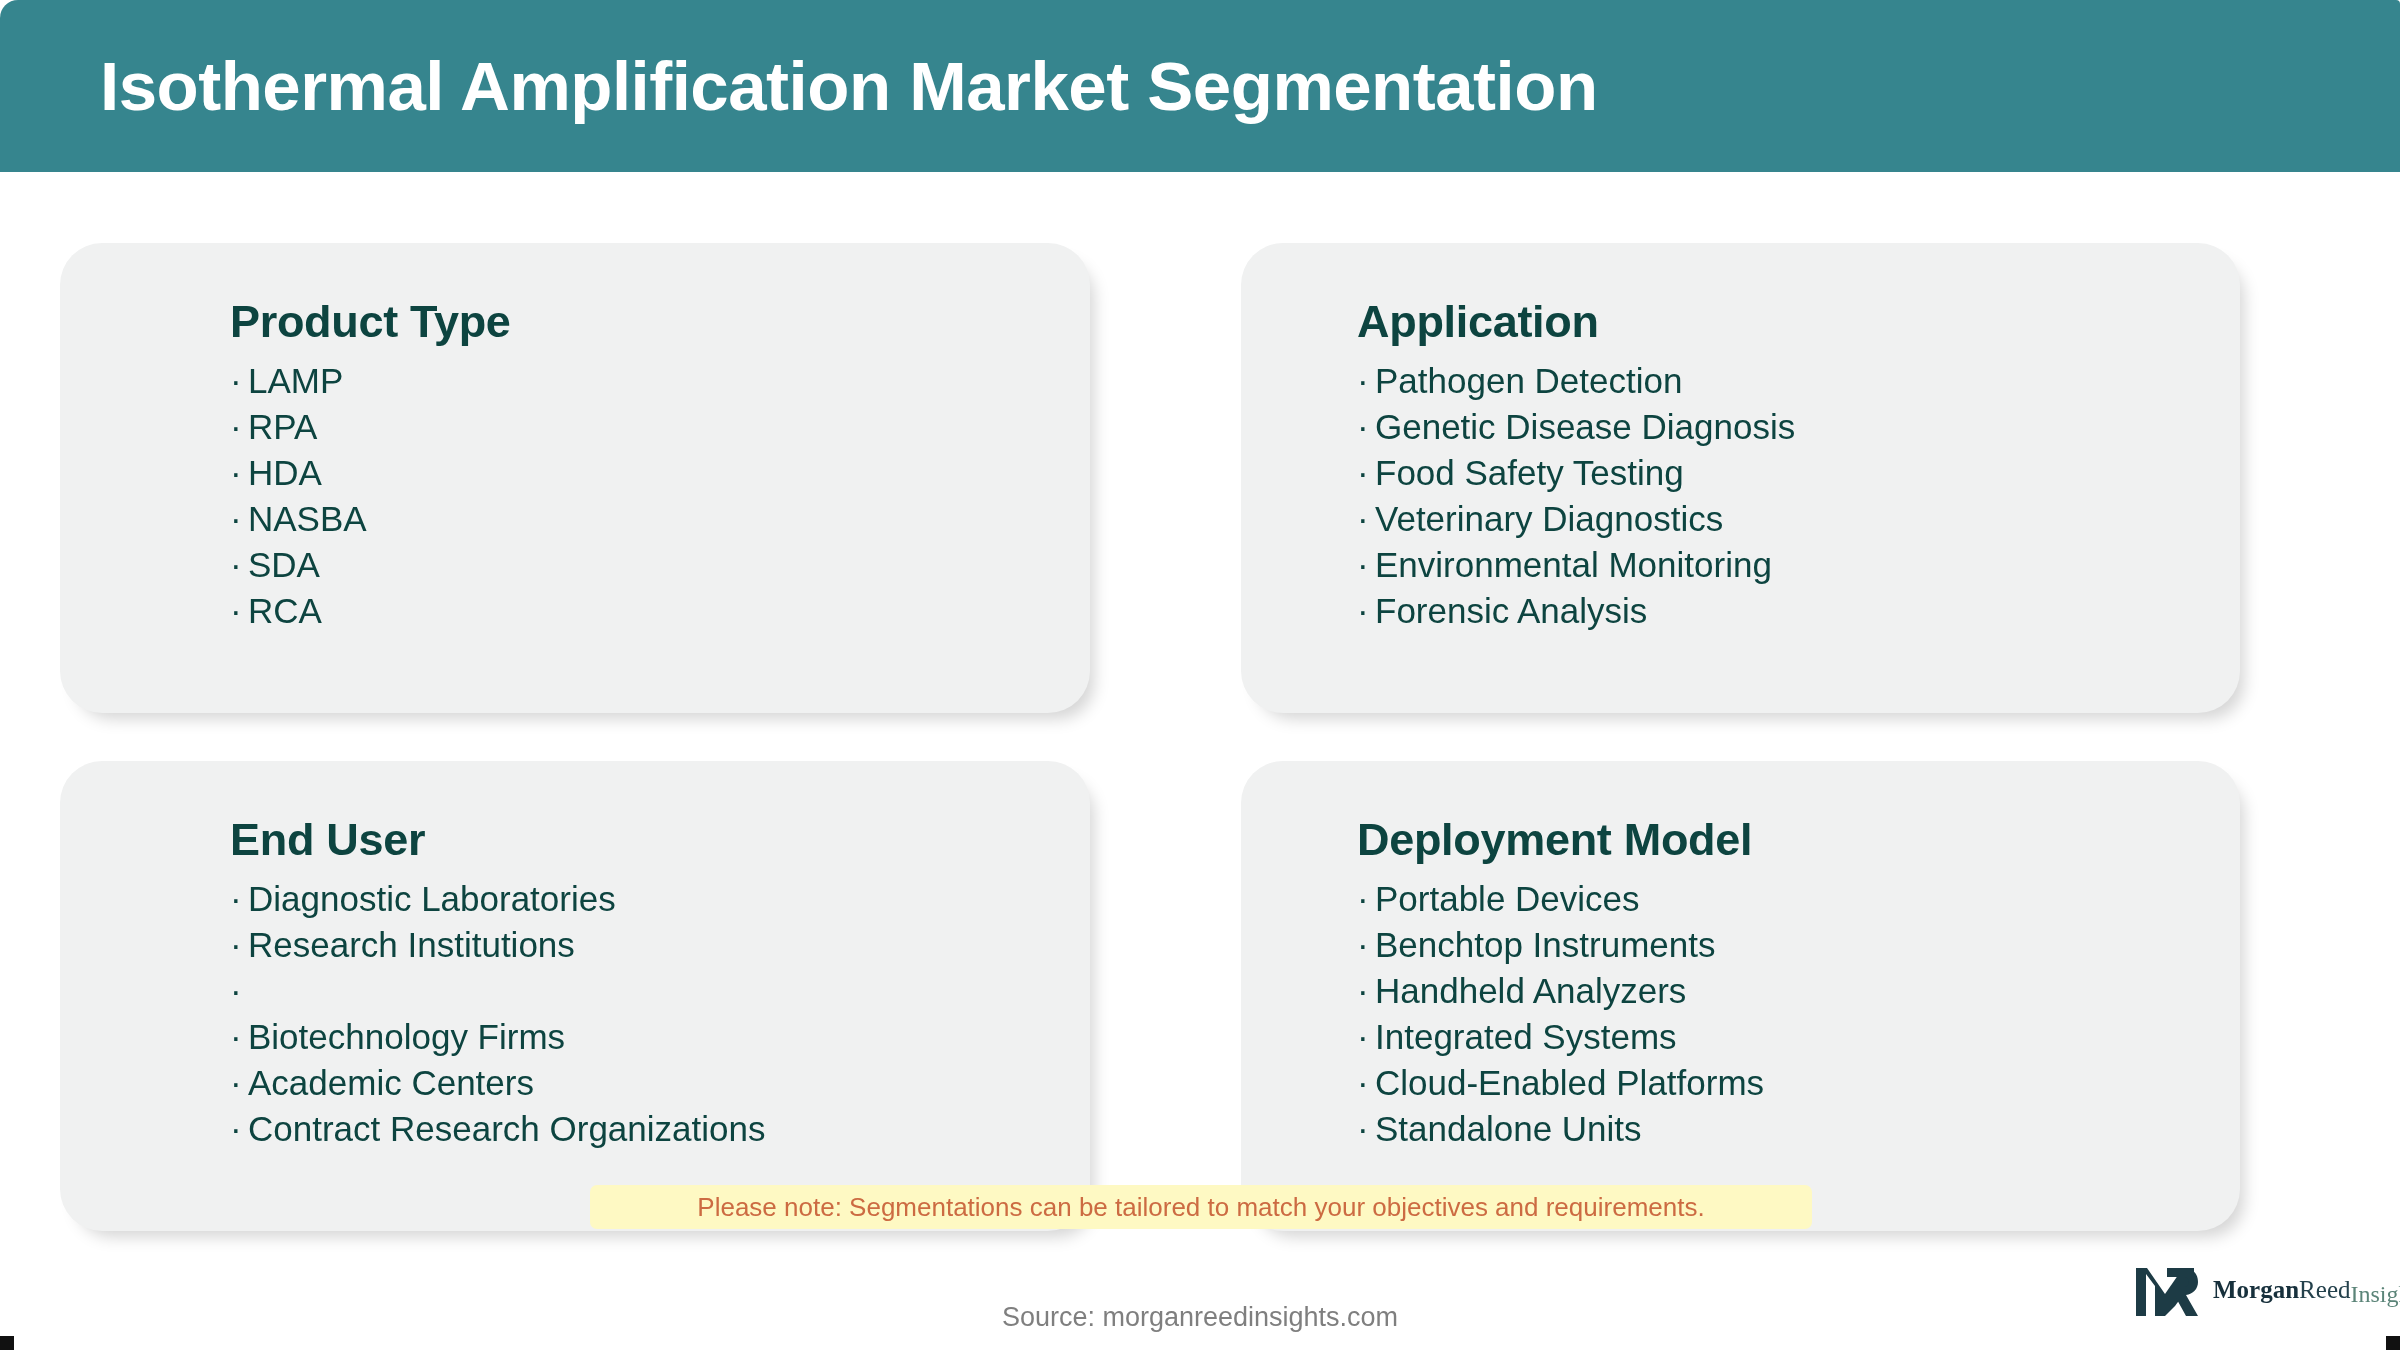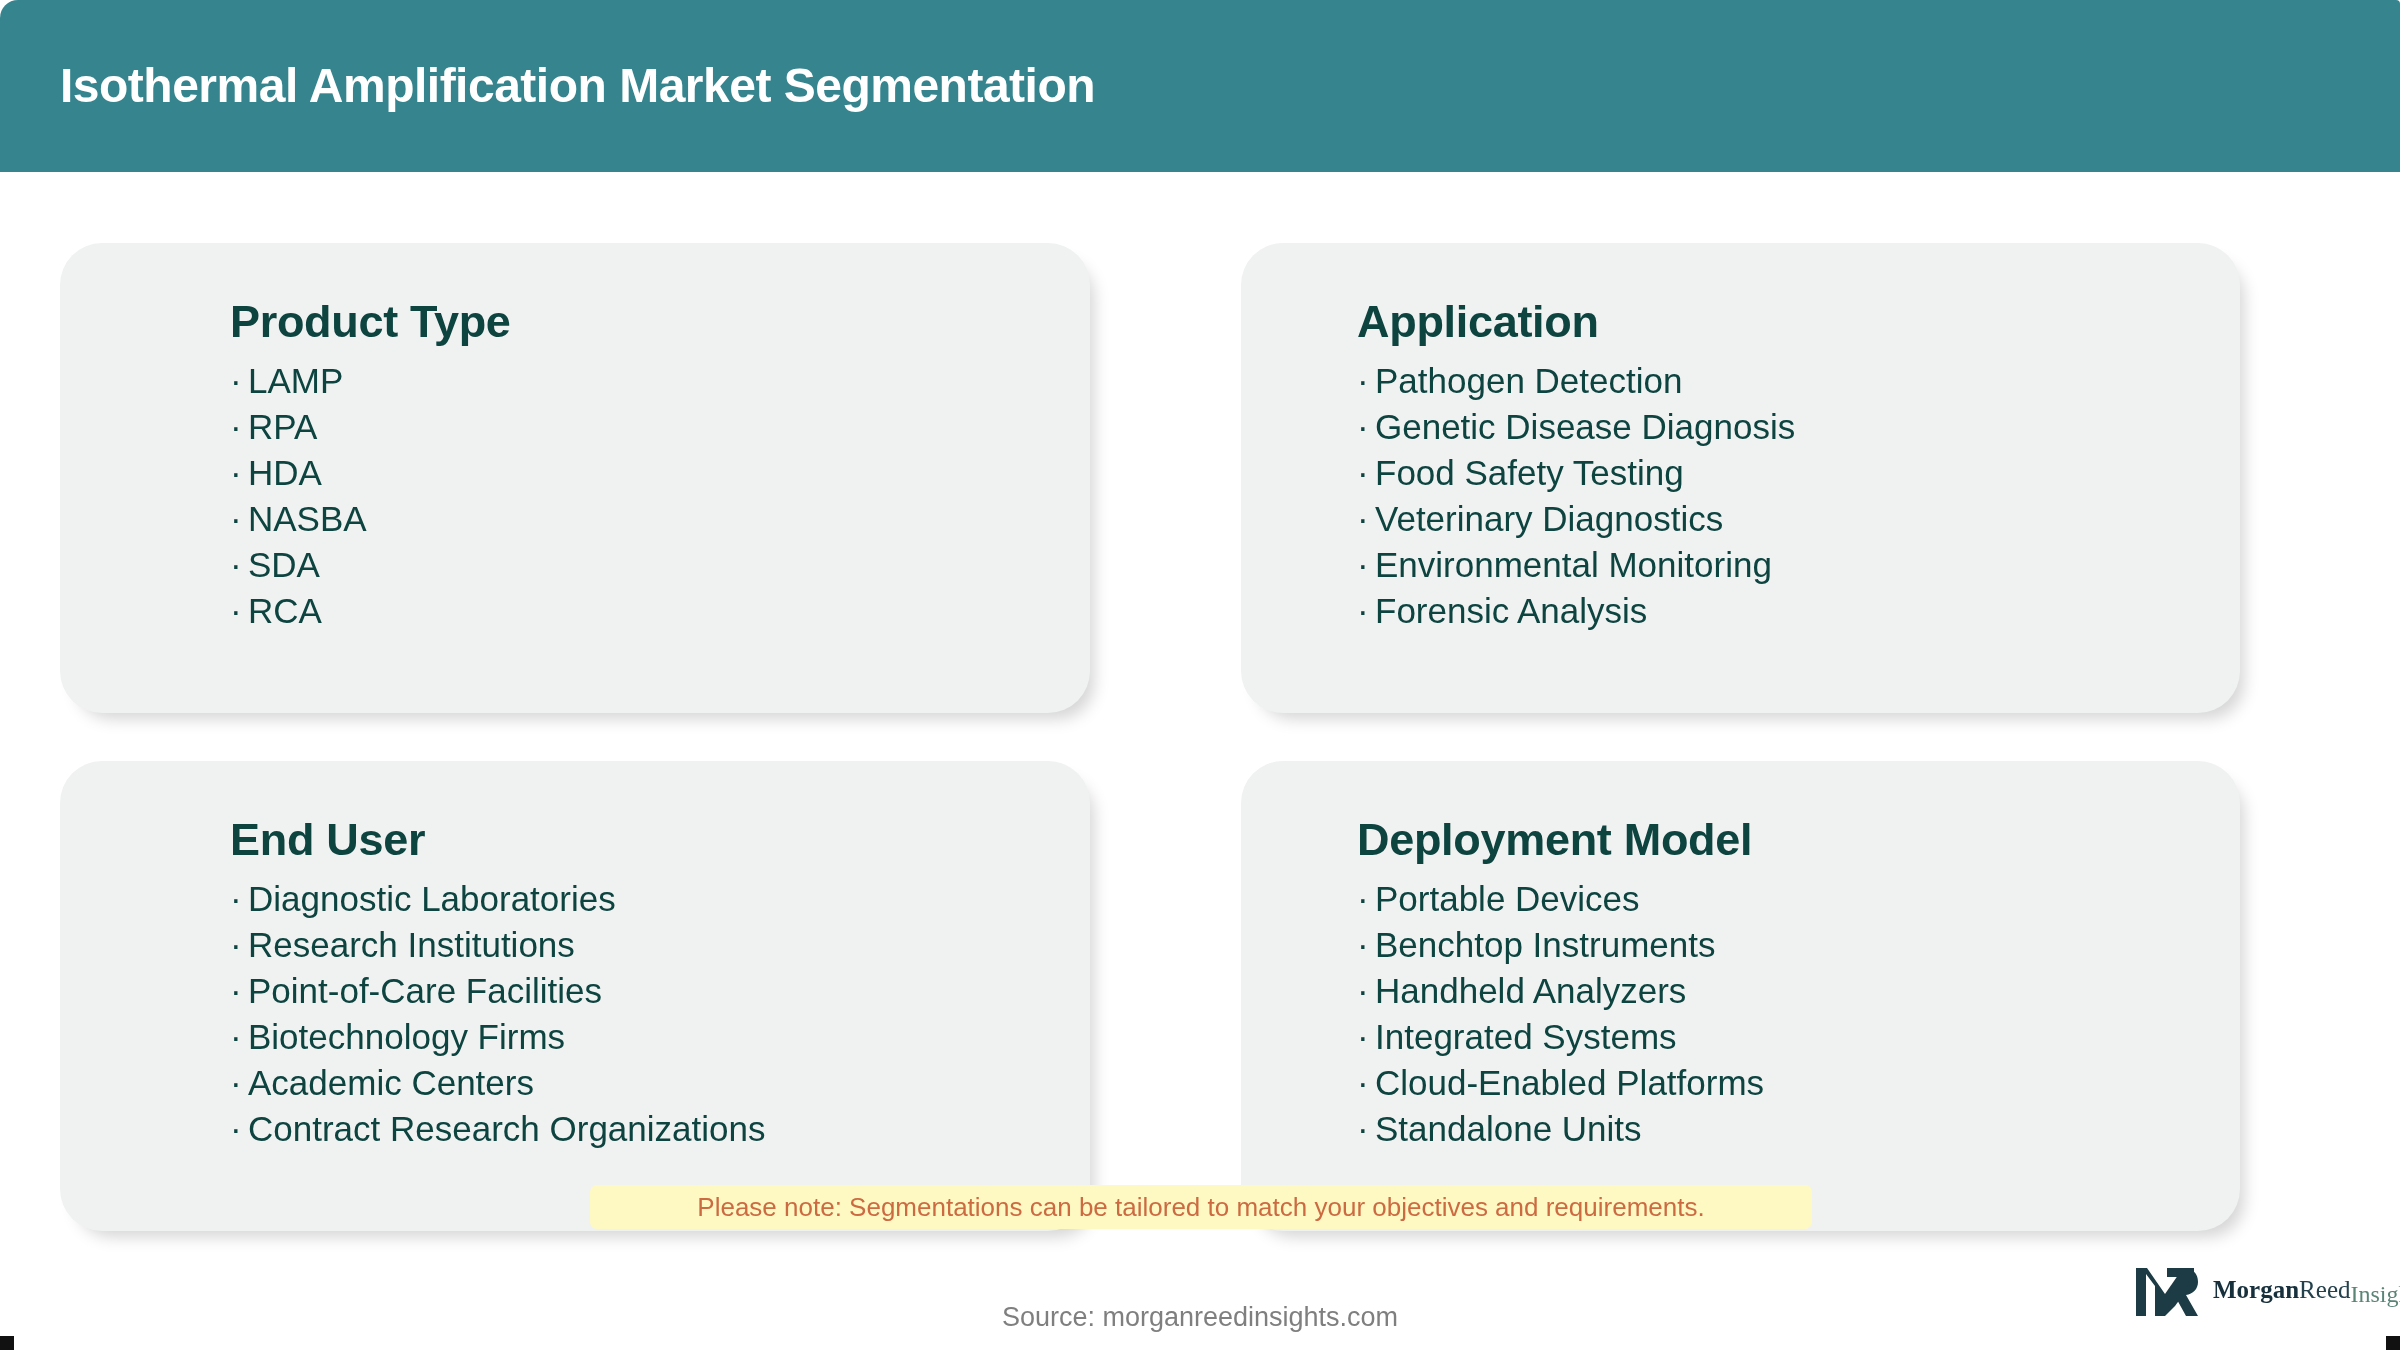--- a/index.html
+++ b/index.html
@@ -22,23 +22,23 @@
     position:absolute;
     left:0; top:0;
     width:2400px; height:172px;
     background:#36858e;
     border-top-left-radius:18px;
     border-top-right-radius:4px;
     display:flex;
     align-items:center;
   }
   .header-title {
-    margin-left:60px;
+    margin-left:100px;
     color:#ffffff;
-    font-size:48px;
+    font-size:69px;
     font-weight:bold;
     letter-spacing:-0.5px;
     line-height:1;
     white-space:nowrap;
   }
 
   
   .grid {
     position:absolute;
     left:60px; top:243px;
@@ -229,21 +229,20 @@
         <li>
           <span class="bullet">·</span>
           <span class="item-text">Diagnostic Laboratories</span>
         </li>
         <li>
           <span class="bullet">·</span>
           <span class="item-text">Research Institutions</span>
         </li>
         <li>
           <span class="bullet">·</span>
-          <span class="item-text">Point-of-Care Facilities</span>
         </li>
         <li>
           <span class="bullet">·</span>
           <span class="item-text">Biotechnology Firms</span>
         </li>
         <li>
           <span class="bullet">·</span>
           <span class="item-text">Academic Centers</span>
         </li>
         <li>

